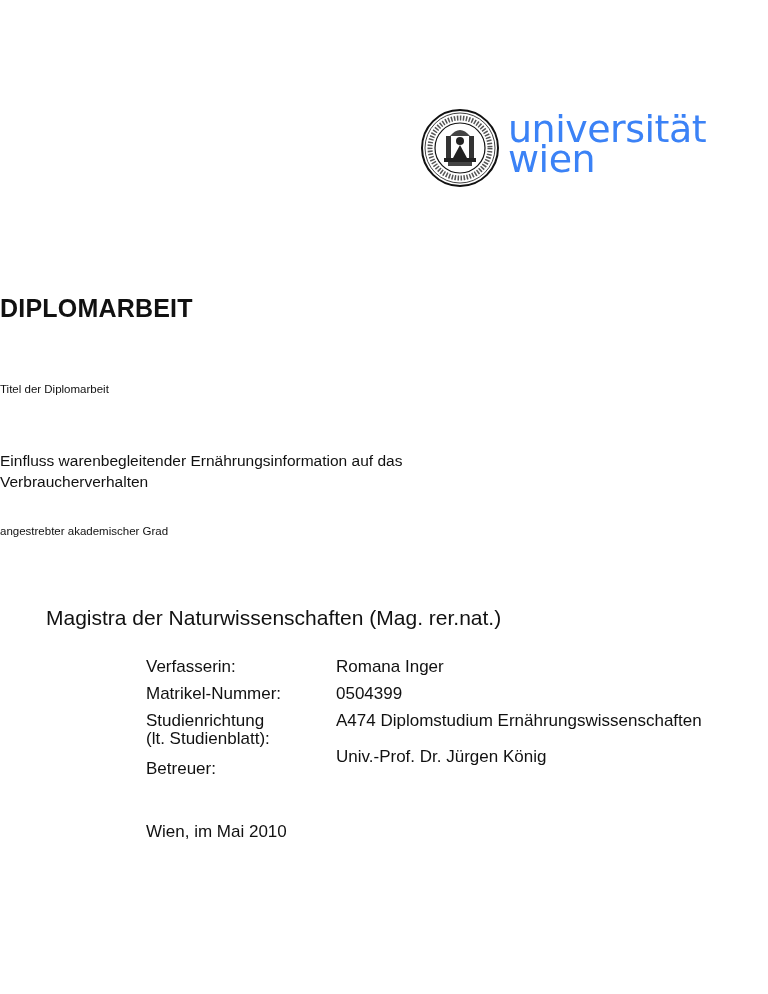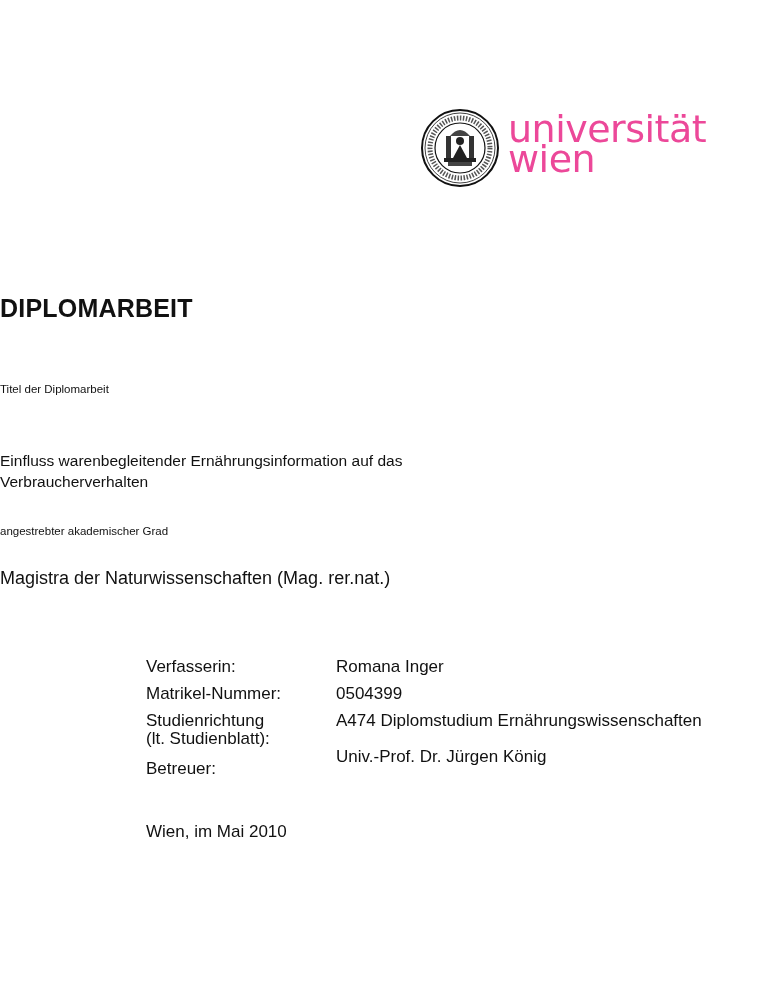--- a/index.html
+++ b/index.html
@@ -2,26 +2,26 @@
 <html><head>
 <meta charset="utf-8">
 <style>
   html, body { margin:0; padding:0; background:#ffffff; }
   body { width:768px; height:994px; position:relative; overflow:hidden;
          font-family:"Liberation Sans", "DejaVu Sans", sans-serif; color:#111; }
   .abs { position:absolute; }
   .logo { left:420px; top:108px; width:280px; height:84px; }
   .seal { position:absolute; left:0; top:0; width:80px; height:80px; }
   .logo-text { position:absolute; left:88px; top:6px; font-size:38px; line-height:30px;
-               letter-spacing:-0.5px; color:#ec4899; font-family:"DejaVu Sans", sans-serif; }
+               letter-spacing:-0.5px; color:#3b82f6; font-family:"DejaVu Sans", sans-serif; }
   .center { left:0; width:636px; text-align:left; }
   .h1 { top:294px; font-size:25px; font-weight:bold; letter-spacing:0.2px; }
   .small { font-size:11.5px; }
   .title { top:434px; font-size:15.5px; line-height:21px;margin-top:16px; }
-  .degree { top:568px; font-size:18px; }
+  .degree { top:606px; font-size:21px;padding-left:46px; }
   .row { font-size:17px; }
   .lbl { left:146px; }
   .val { left:336px; }
 </style>
 </head>
 <body>
 
 <div class="abs logo">
   <svg class="seal" viewBox="0 0 80 80">
     <circle cx="40" cy="40" r="38" fill="none" stroke="#111" stroke-width="2"></circle>

